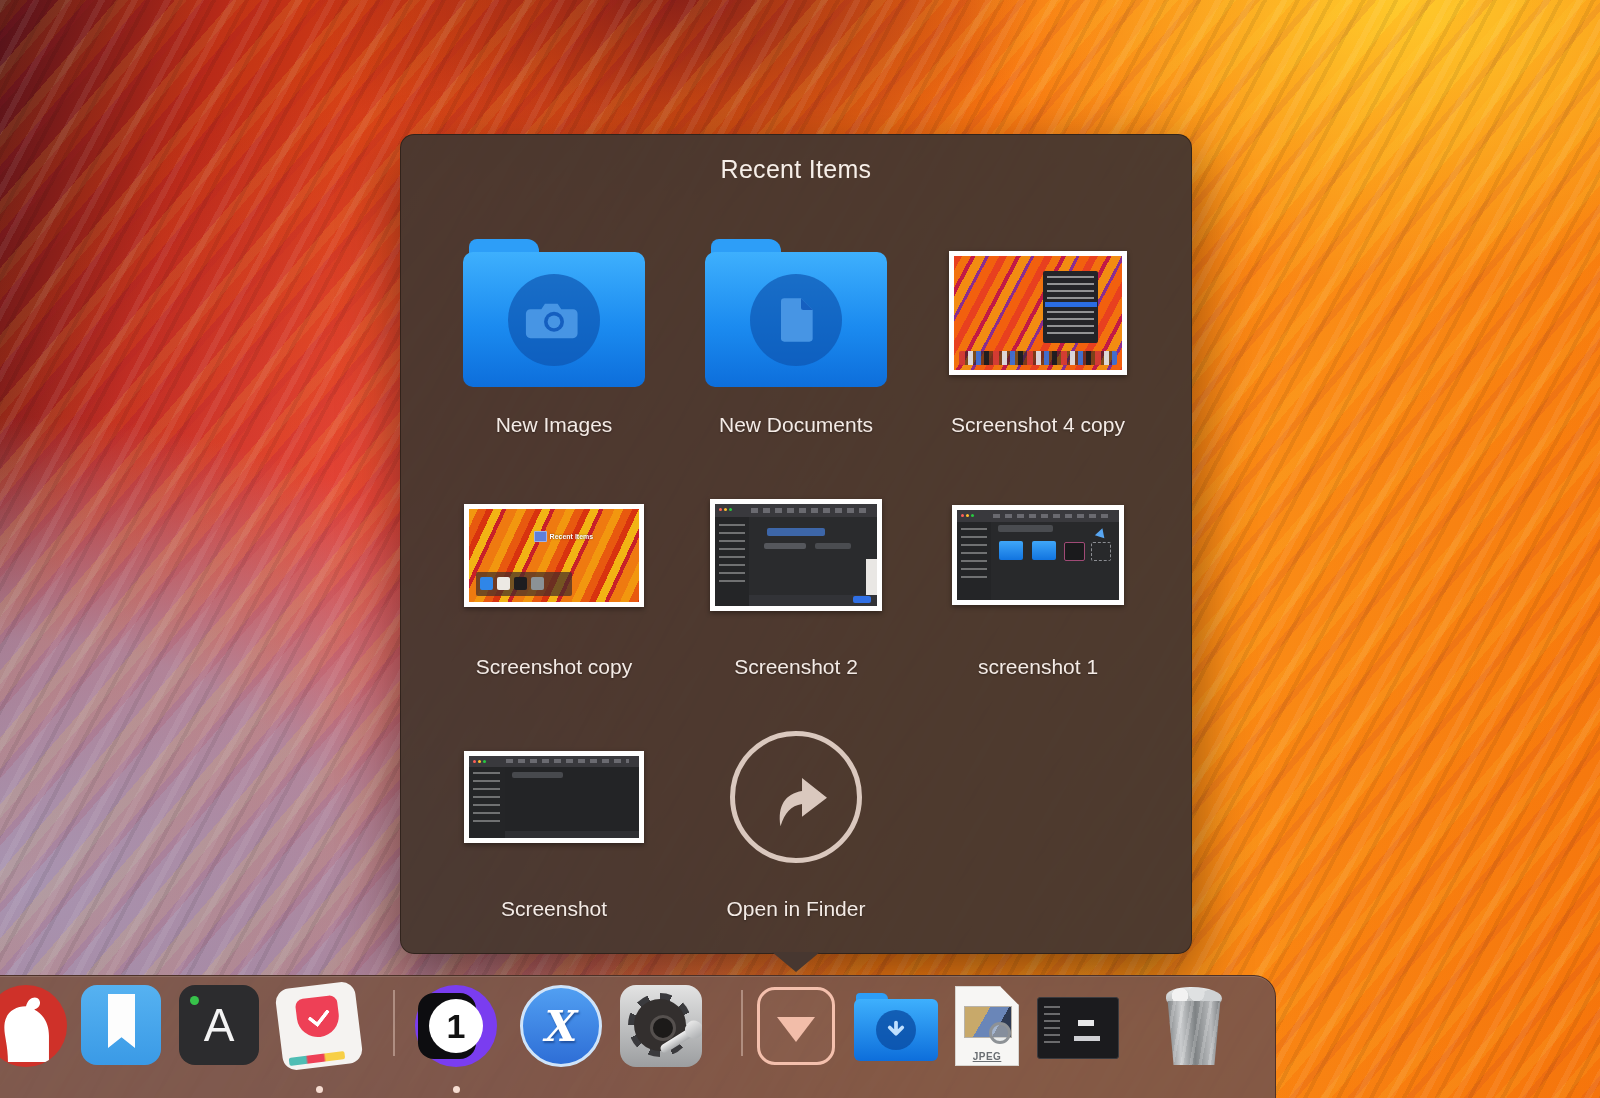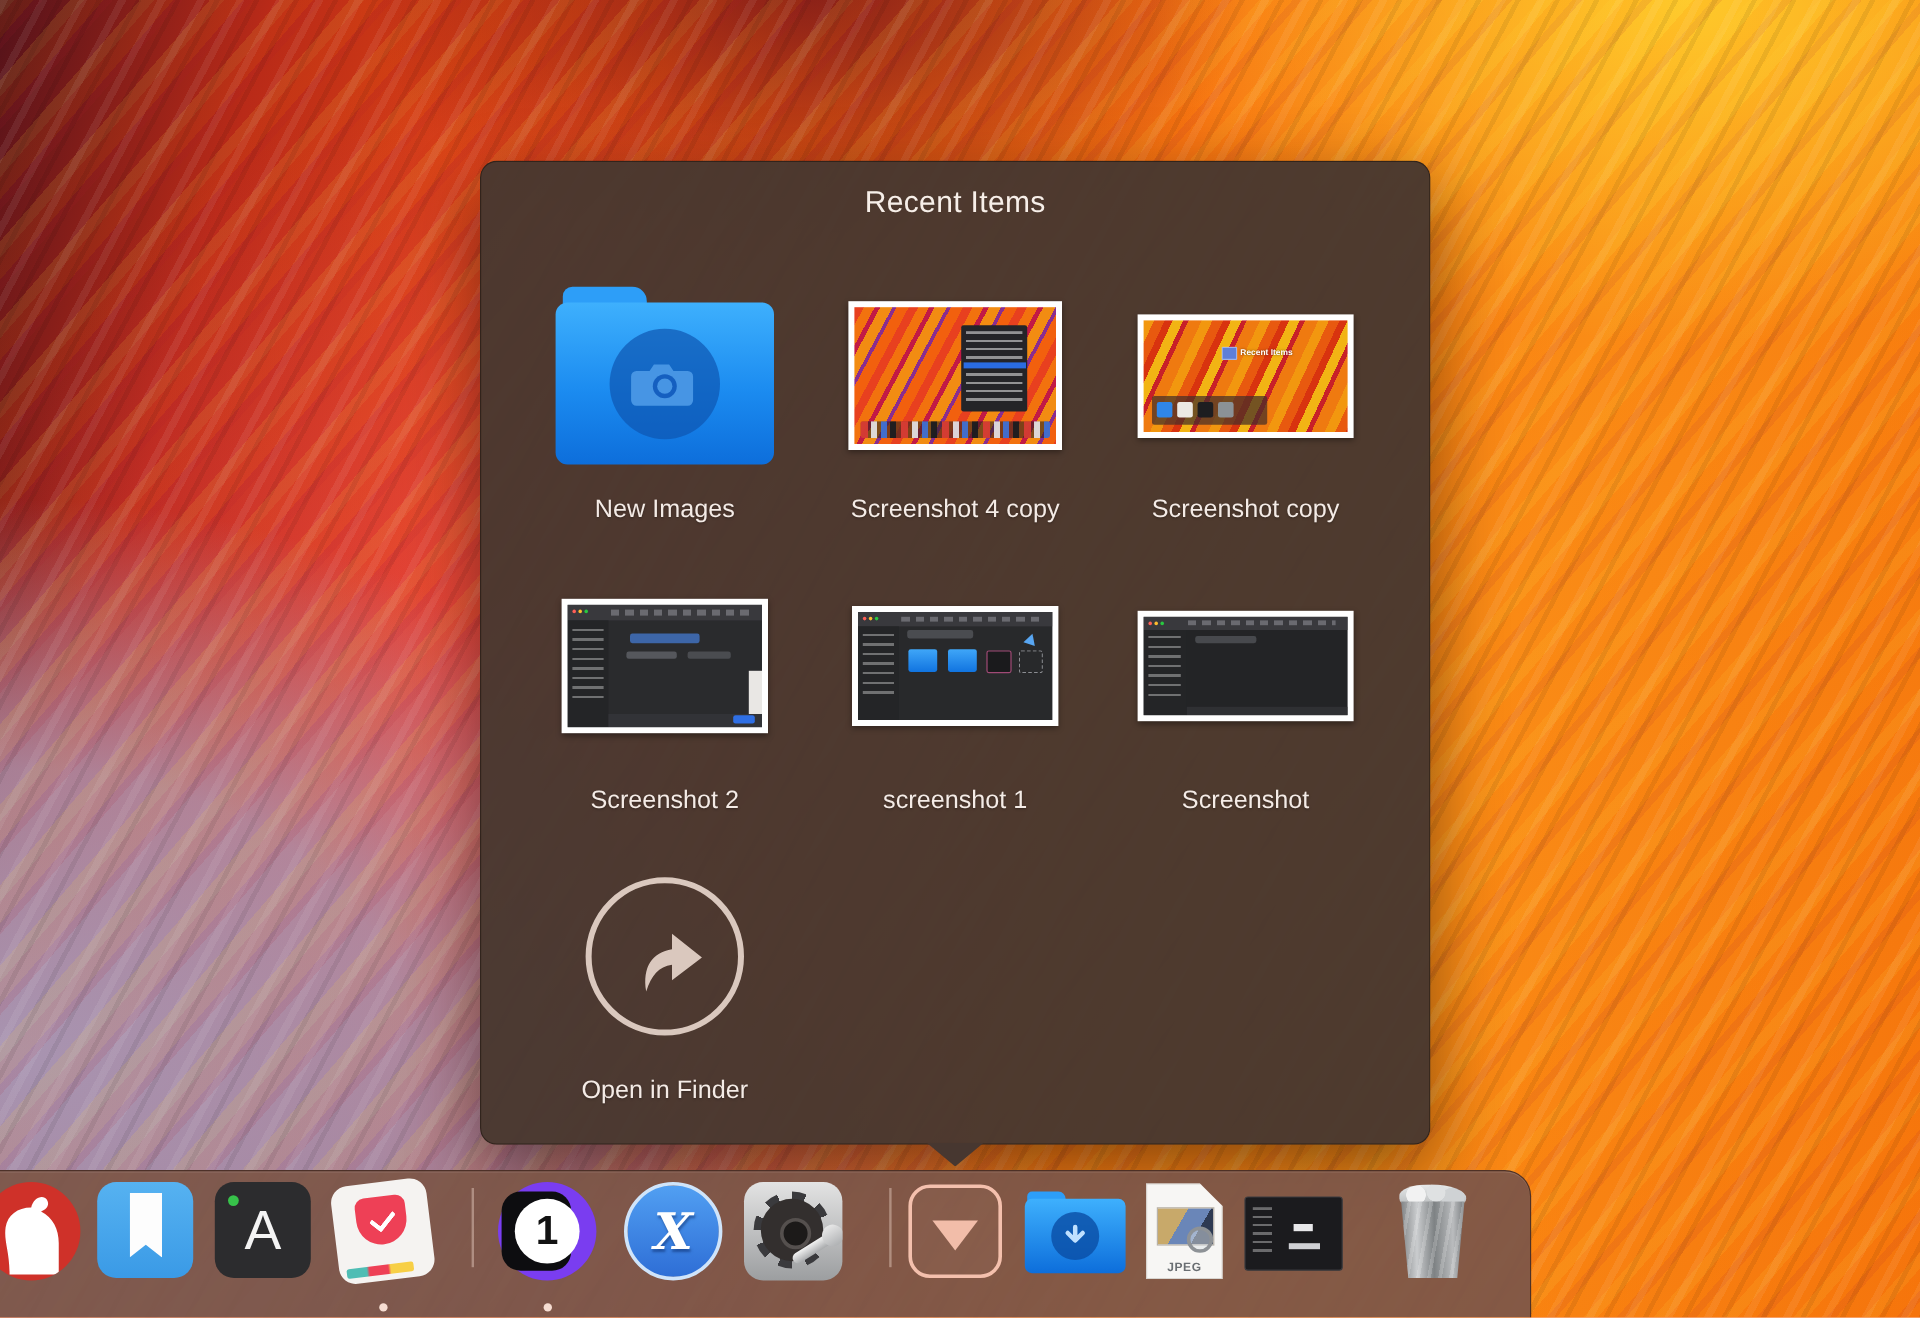--- a/index.html
+++ b/index.html
@@ -144,21 +144,21 @@
   .stack-bg{width:78px;height:78px;border-radius:18px;border:3px solid #f4c0ad;box-sizing:border-box;background:rgba(244,192,173,0.05);display:flex;align-items:center;justify-content:center;}
   .stack-bg .tri{width:0;height:0;border-left:19px solid transparent;border-right:19px solid transparent;border-top:25px solid #f2bda9;margin-top:6px;}
   .dl-folder{position:relative;width:84px;height:68px;margin-top:8px;}
   .dl-folder .tab{position:absolute;top:0;left:2px;width:32px;height:14px;border-radius:4px 6px 0 0;background:#2d9ef8;}
   .dl-folder .body{position:absolute;top:6px;left:0;right:0;bottom:0;border-radius:6px;background:linear-gradient(180deg,#3eb0fd,#0d6edb);display:flex;align-items:center;justify-content:center;}
   .dl-folder .emb{width:40px;height:40px;border-radius:50%;background:rgba(10,78,165,0.8);display:flex;align-items:center;justify-content:center;}
   .jpeg-bg{position:relative;width:64px;height:80px;margin:1px 0 0 8px;background:#f7f6f4;
     clip-path:polygon(0 0,70% 0,100% 24%,100% 100%,0 100%);box-shadow:inset 0 0 0 1px #d8d5d0;}
   .jpeg-bg .pic{position:absolute;left:9px;top:20px;width:46px;height:30px;background:linear-gradient(120deg,#c8a96a 0 40%,#6a86b8 40% 70%,#2e3a52 70%);border:1px solid #b8b2a8;}
   .jpeg-bg .lens{position:absolute;left:34px;top:36px;width:16px;height:16px;border-radius:50%;border:3px solid #8e9296;background:rgba(220,225,230,.5);}
-  .jpeg-bg .tag{position:absolute;left:0;right:0;bottom:4px;text-align:center;font-size:10px;font-weight:bold;color:#6a6e72;letter-spacing:.5px;}
+  .jpeg-bg .tag{position:absolute;left:0;right:0;bottom:4px;text-align:center;font-size:10px;font-weight:bold;color:#6a6e72;letter-spacing:.5px;text-decoration:underline;}
   .shotfile-bg{position:relative;width:80px;height:60px;margin-top:12px;background:#1b1b1e;border-radius:3px;border:1px solid #3a3a3e;}
   .shotfile-bg .col{position:absolute;left:6px;top:8px;width:16px;height:42px;
     background:repeating-linear-gradient(180deg,rgba(255,255,255,.35) 0 2px,rgba(0,0,0,0) 2px 7px);}
   .shotfile-bg .dash1{position:absolute;left:40px;top:22px;width:16px;height:6px;background:#e8e8ea;}
   .shotfile-bg .dash2{position:absolute;left:36px;top:38px;width:26px;height:5px;background:#cfd0d4;}
   .trash-bg{position:relative;width:66px;height:80px;margin:2px 0 0 6px;}
   .trash-bg .can{position:absolute;left:3px;top:14px;width:60px;height:64px;
     clip-path:polygon(6% 0,94% 0,84% 100%,16% 100%);
     background:linear-gradient(90deg,#6f7274 0,#caccce 28%,#7e8284 52%,#babcbe 78%,#5f6366 100%);}
   .trash-bg .can::after{content:"";position:absolute;inset:0;
@@ -191,20 +191,36 @@
                   <circle cx="32" cy="28" r="11" fill="#155fc0"></circle>
                   <circle cx="32" cy="28" r="7" fill="#4795e4"></circle>
                 </svg>
               </div>
             </div>
           </div>
         </div>
         <div class="cell-label">New Images</div>
       </div>
 
+      <div class="cell">
+        <div class="icon-area">
+          <div class="folder">
+            <div class="tab"></div>
+            <div class="body">
+              <div class="emblem">
+                <svg width="40" height="50" viewBox="0 0 48 56">
+                  <path d="M10 2 h20 l14 14 v34 a4 4 0 0 1 -4 4 H10 a4 4 0 0 1 -4 -4 V6 a4 4 0 0 1 4 -4 z" fill="#4795e4"></path>
+                  <path d="M30 2 l14 14 h-11 a3 3 0 0 1 -3 -3 z" fill="#155fc0"></path>
+                </svg>
+              </div>
+            </div>
+          </div>
+        </div>
+        <div class="cell-label">New Documents</div>
+      </div>
 
       <div class="cell">
         <div class="icon-area">
           <div class="thumb">
             <div class="shot shot-s1copy">
               <div class="mini-menu">
                   <div class="lines"></div>
                   <div class="hl"></div>
                 </div>
               <div class="mini-dockbar"></div>

